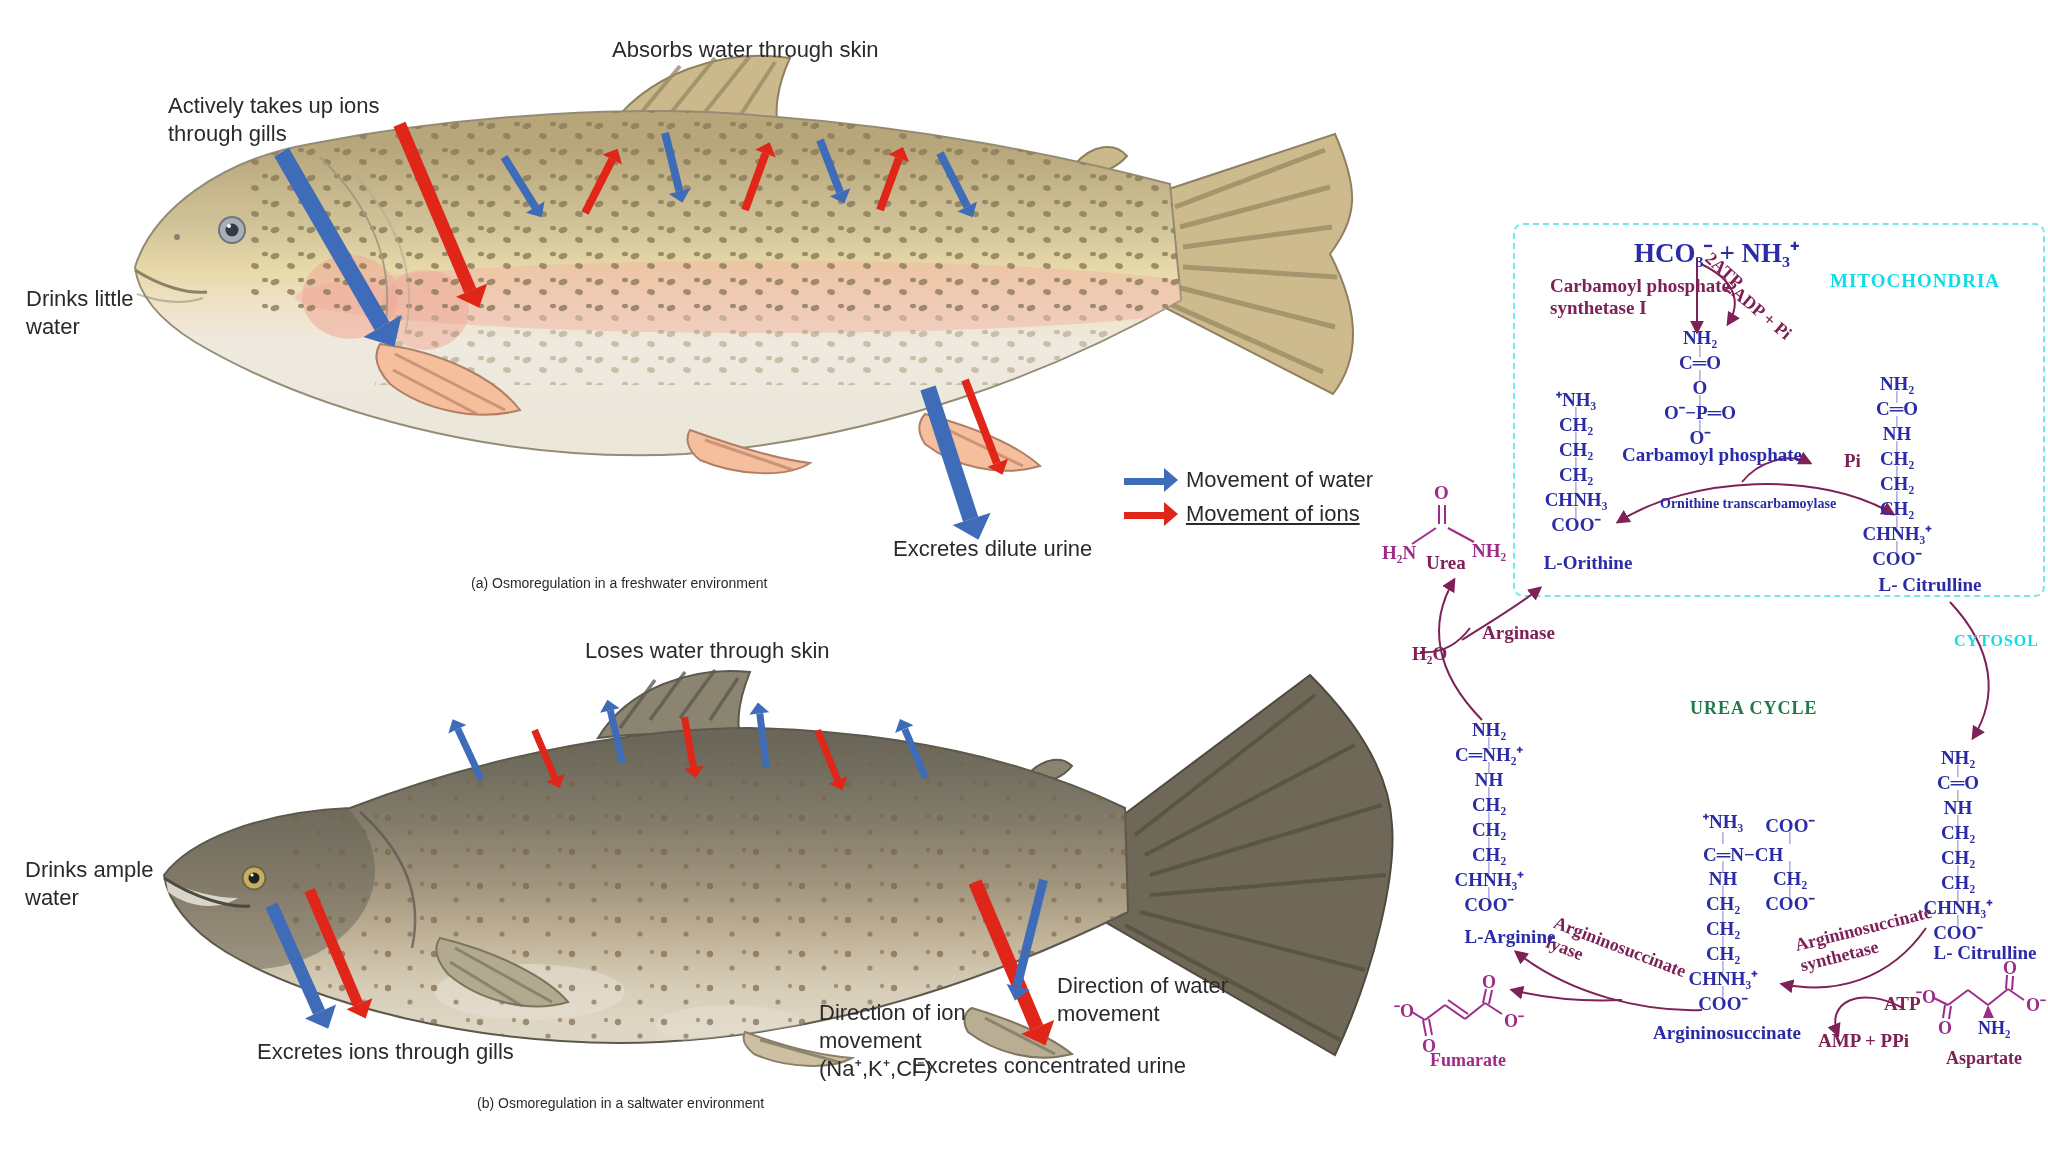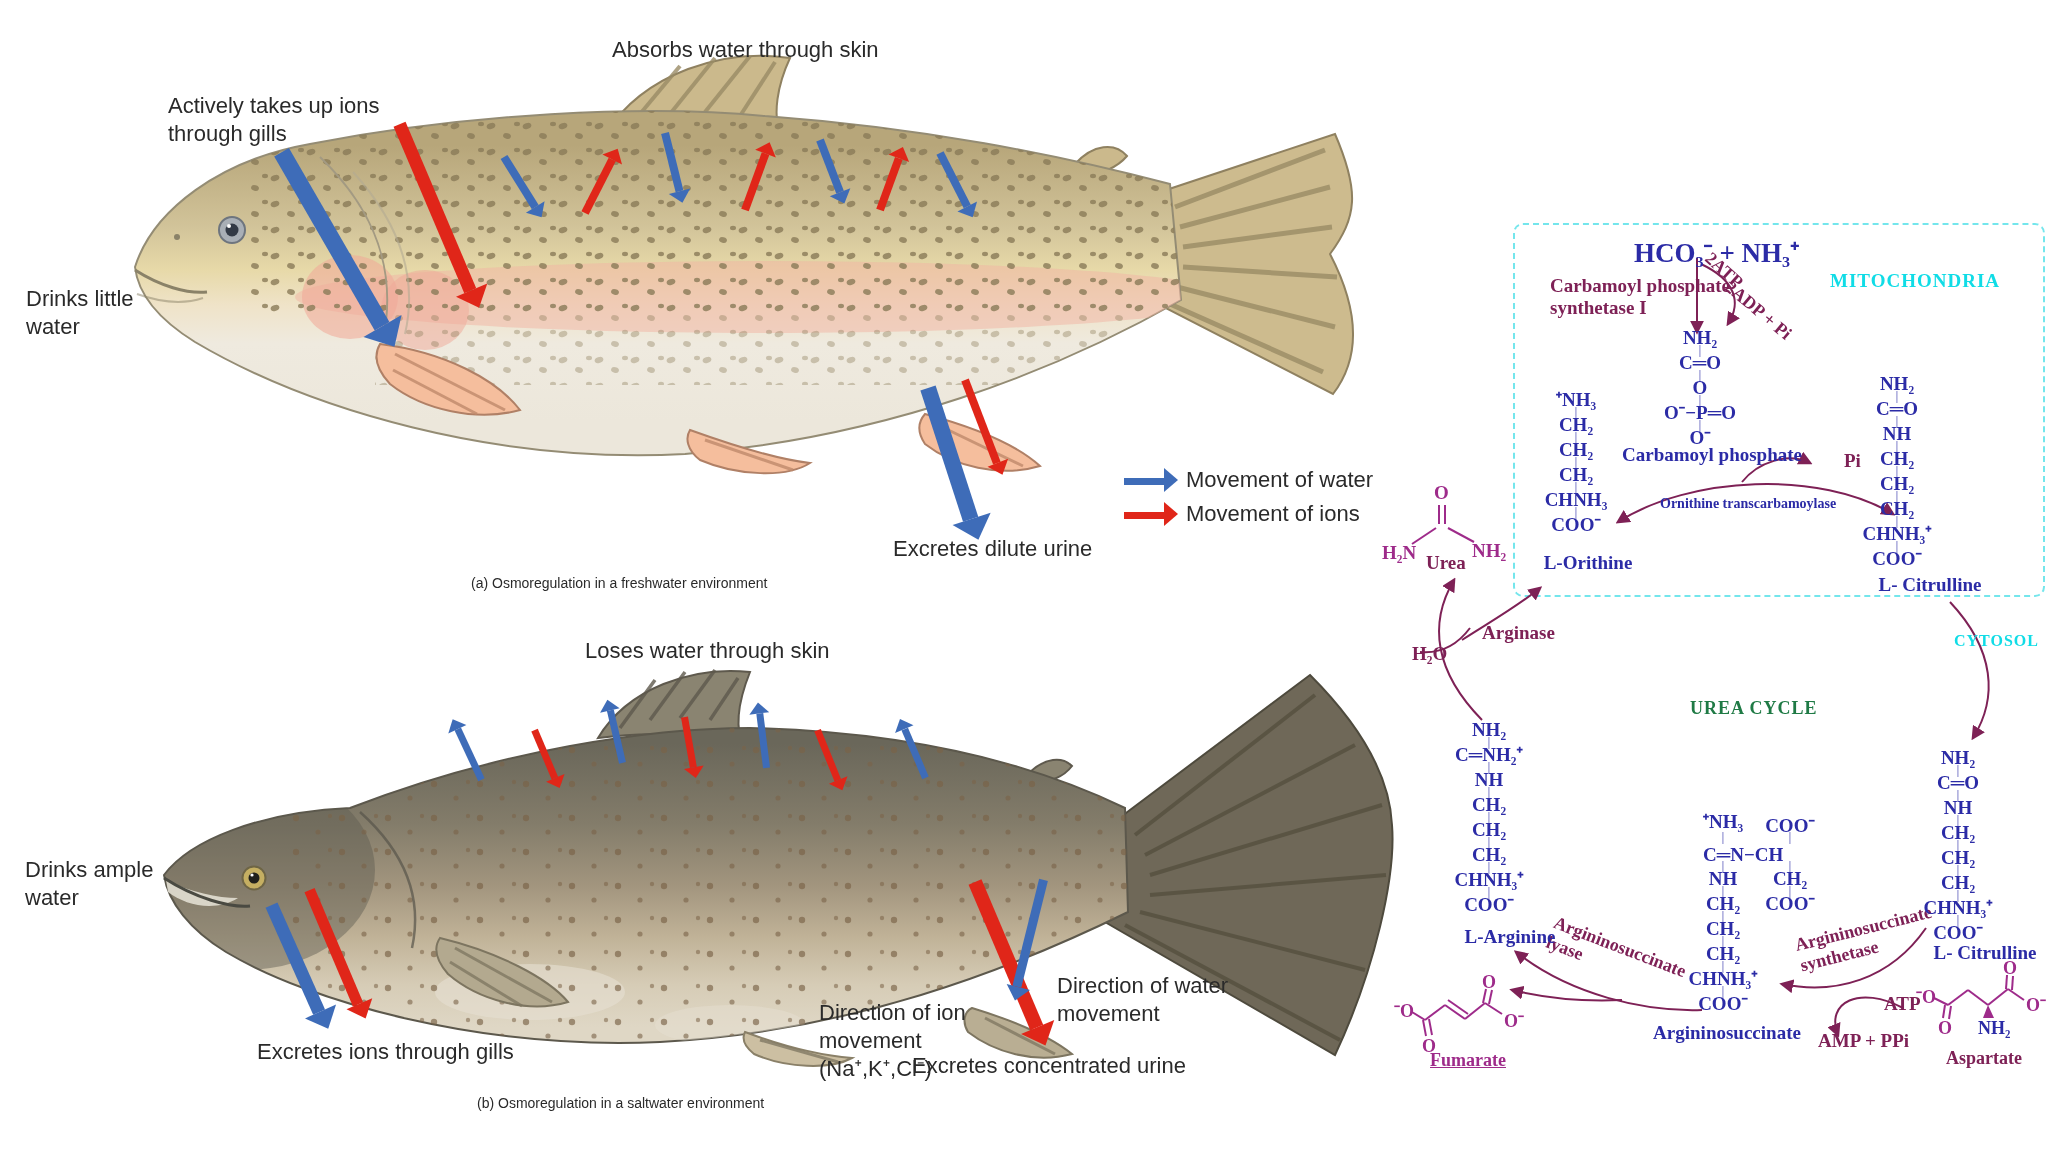--- a/index.html
+++ b/index.html
@@ -157,21 +157,21 @@
     </div>
 
   <div>
     <div class="arrow" style="left:1124px;top:481px;--len:54px;--th:7px;--hd:14px;--c:var(--blue-a);">
         <i></i>
       </div>
     <div class="lbl" style="left:1186px;top:466px;">Movement of water</div>
     <div class="arrow" style="left:1124px;top:515px;--len:54px;--th:7px;--hd:14px;--c:var(--red-a);">
         <i></i>
       </div>
-    <div class="lbl" style="left:1186px;top:500px;">Movement of ions</div>
+    <div class="lbl" style="left:1186px;top:500px;text-decoration:underline;">Movement of ions</div>
   </div>
 </section>
 
 <section class="abs" style="left:0;top:620px;width:1460px;height:532px;">
 
   <svg class="abs" style="left:150px;top:20px;" width="1300" height="460" viewBox="0 0 1300 460">
     <defs>
       <linearGradient id="gB" x1="0" y1="0.05" x2="0" y2="0.95">
         <stop offset="0" stop-color="#6A675A"></stop>
           <stop offset="0.28" stop-color="#837C6A"></stop>
@@ -434,21 +434,21 @@
         <line x1="73" y1="47" x2="93" y2="31"></line>
         <line x1="91" y1="31" x2="94" y2="17"></line>
           <line x1="97" y1="32" x2="100" y2="18"></line>
         <line x1="93" y1="31" x2="110" y2="42"></line>
       </g>
     </svg>
     <span class="abs" style="left:2px;top:26px;">⁻O</span>
     <span class="abs" style="left:30px;top:64px;">O</span>
     <span class="abs" style="left:90px;top:0px;">O</span>
     <span class="abs" style="left:112px;top:36px;">O⁻</span>
-    <span class="abs" style="left:38px;top:78px;text-decoration:underline;">Fumarate</span>
+    <span class="abs" style="left:38px;top:78px;">Fumarate</span>
   </div>
 
   <div class="abs" style="left:524px;top:788px;width:140px;height:112px;font-family:'Liberation Serif',serif;font-weight:bold;font-size:18px;color:var(--purple);">
     <svg class="abs" style="left:0;top:0;" width="140" height="112" viewBox="0 0 140 112">
       <g stroke="#9E2B8A" stroke-width="2" fill="none">
         <line x1="22" y1="40" x2="36" y2="47"></line>
         <line x1="33" y1="47" x2="31" y2="60"></line>
           <line x1="39" y1="48" x2="37" y2="61"></line>
         <line x1="36" y1="47" x2="56" y2="32"></line>
         <line x1="56" y1="32" x2="76" y2="47"></line>

